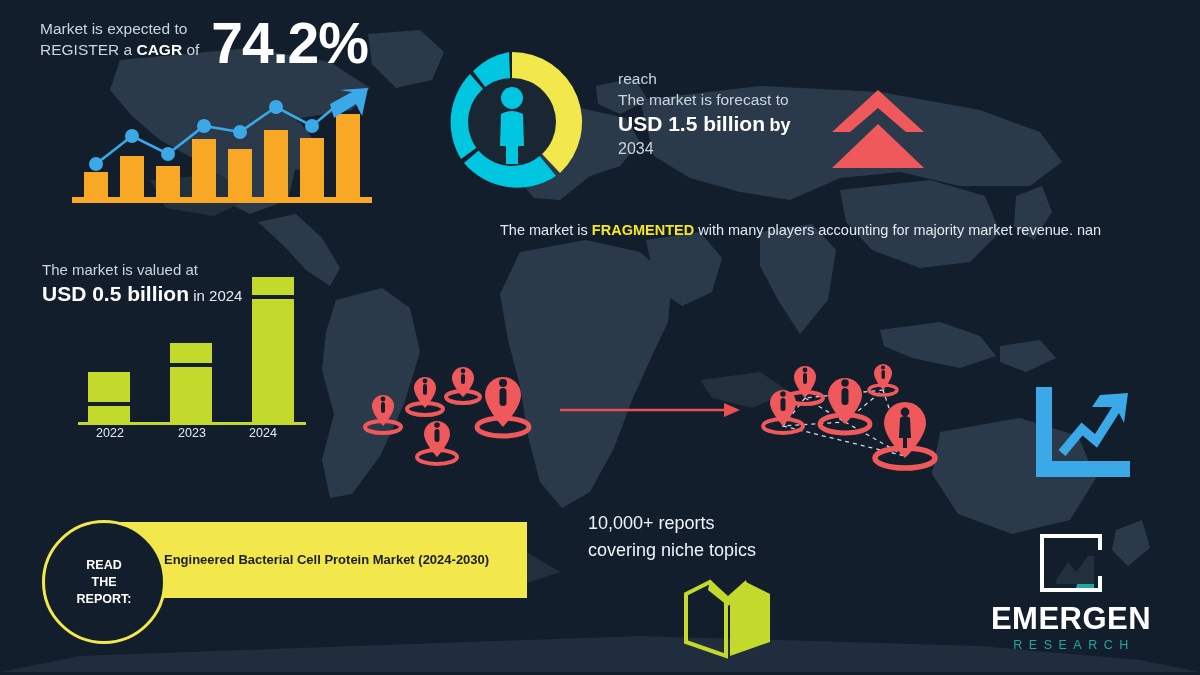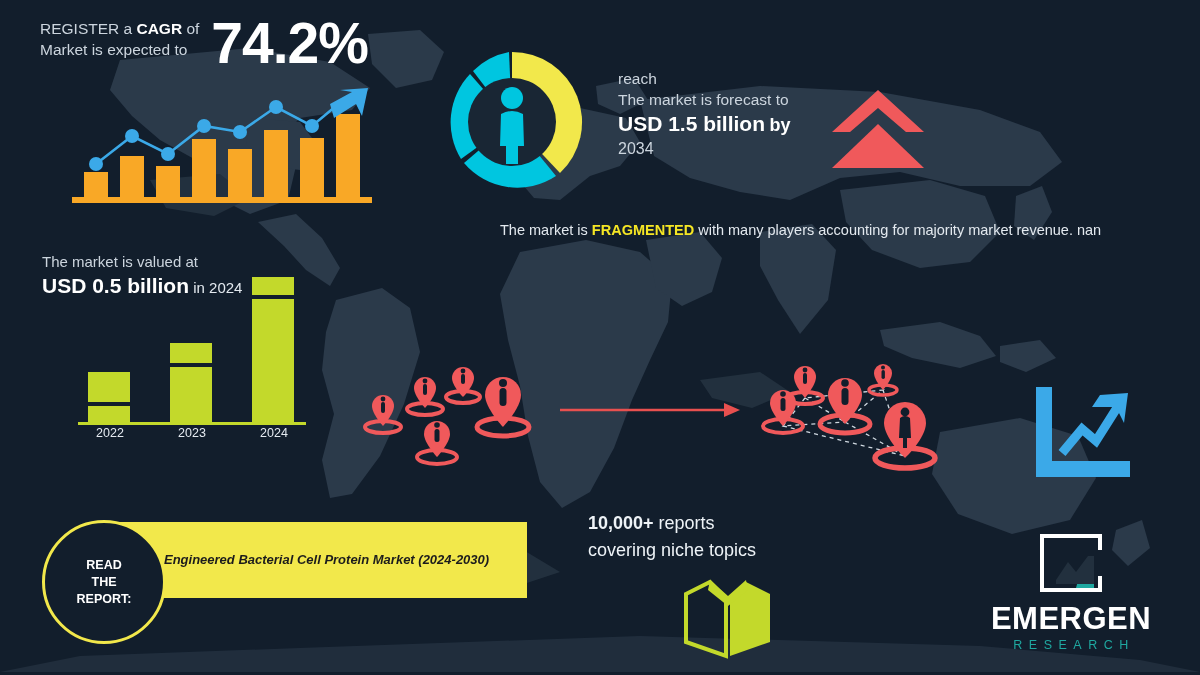--- a/index.html
+++ b/index.html
@@ -62,21 +62,21 @@
   #chevrons { position: absolute; left: 828px; top: 88px; z-index: 5; }
 
   
   #fragmented-text {
     position: absolute; left: 500px; top: 219px; z-index: 5;
     width: 640px; font-size: 14.5px; line-height: 23px; color: #e3e9ef;
   }
   #fragmented-kw { color: #f5e624; font-weight: 700; }
 
   
-  #valued-block { position: absolute; left: 42px; top: 252px; z-index: 5; }
+  #valued-block { position: absolute; left: 42px; top: 260px; z-index: 5; }
   #valued-line1 { font-size: 15px; line-height: 20px; color: #ccd5de; }
   #valued-value {
     font-size: 21px; font-weight: 700; color: #ffffff; line-height: 28px;
   }
   #valued-suffix { font-size: 15px; font-weight: 400; color: #e3e9ef; }
 
   
   #green-chart { position: absolute; left: 70px; top: 275px; z-index: 5; }
   .green-axis-label {
     position: absolute; font-size: 12.5px; color: #e4eaf0;
@@ -88,21 +88,21 @@
   #pins-right    { position: absolute; left: 755px; top: 360px; z-index: 5; }
   #center-arrow  { position: absolute; left: 560px; top: 400px; z-index: 5; }
 
   
   #growth-icon { position: absolute; left: 1030px; top: 385px; z-index: 5; }
 
   
   #report-banner {
     position: absolute; left: 102px; top: 522px; z-index: 5;
     width: 425px; height: 76px; background: #f2e84b;
-    display: flex; align-items: center; font-style: italic;
+    display: flex; align-items: center;
   }
   #report-title {
     font-size: 13px; font-weight: 700; color: #1c1c1c;
     line-height: 24px; padding-left: 62px; padding-right: 16px;
   }
   #report-circle {
     position: absolute; left: 42px; top: 520px; z-index: 6;
     width: 118px; height: 118px; border-radius: 50%;
     border: 3px solid #f2e84b; background: #121e2c;
     display: flex; align-items: center; justify-content: center;
@@ -110,21 +110,21 @@
   #report-circle-label {
     font-size: 12.5px; font-weight: 700; color: #ffffff;
     text-align: center; line-height: 17px; white-space: pre-line;
   }
 
   
   #reports-block { position: absolute; left: 588px; top: 510px; z-index: 5; }
   #reports-text {
     font-size: 18px; line-height: 27px; color: #eef3f7; font-weight: 400;
   }
-  #reports-count { font-weight: 700; }
+  #reports-count { font-weight: 400; }
   #book-icon { margin-top: 12px; margin-left: 92px; }
 
   
   #logo { position: absolute; left: 985px; top: 532px; z-index: 5; text-align: center; width: 172px; }
   #logo-word {
     font-size: 31px; font-weight: 700; color: #ffffff;
     letter-spacing: 0.5px; line-height: 34px; margin-top: 4px;
   }
   #logo-sub {
     font-size: 12.5px; color: #1fa8a0; letter-spacing: 6.5px;
@@ -185,24 +185,24 @@
     </g>
     <g fill="#22303e">
       <path d="M150 180 L220 174 L250 198 L214 216 L166 208 Z"></path>
       <path d="M700 380 L760 372 L790 392 L752 408 L712 398 Z"></path>
       <path d="M420 560 L520 548 L560 572 L500 592 L436 582 Z"></path>
     </g>
   </svg>
 
   <div id="cagr-block">
     <div id="cagr-caption">
+      <div>Market is expected to</div>
       <div>
         <span>REGISTER a </span><span class="t-bold t-white">CAGR</span><span> of</span>
       </div>
-      <div>Market is expected to</div>
     </div>
     <div id="cagr-value">74.2%</div>
   </div>
 
   <svg id="orange-chart" width="320" height="125" viewBox="0 0 320 125">
     <g fill="#f9a826">
       <rect x="22" y="88" width="24" height="26"></rect>
       <rect x="58" y="72" width="24" height="42"></rect>
       <rect x="94" y="82" width="24" height="32"></rect>
       <rect x="130" y="55" width="24" height="59"></rect>
@@ -279,21 +279,21 @@
       <rect x="100" y="88" width="42" height="4" fill="#121e2c"></rect>
     </g>
     <g>
       <rect x="182" y="2" width="42" height="145" fill="#c3d92b"></rect>
       <rect x="182" y="20" width="42" height="4" fill="#121e2c"></rect>
     </g>
     <rect x="8" y="147" width="228" height="3" fill="#c3d92b"></rect>
   </svg>
   <div class="green-axis-label" style="left:81px; top:426px; z-index:5;">2022</div>
   <div class="green-axis-label" style="left:163px; top:426px; z-index:5;">2023</div>
-  <div class="green-axis-label" style="left:245px; top:426px; z-index:5;">2024</div>
+  <div class="green-axis-label" style="left:234px; top:426px; z-index:5;">2024</div>
 
   <svg id="pins-left" width="200" height="110" viewBox="0 0 200 110">
     <g fill="#f0595b">
 
       <ellipse cx="28" cy="62" rx="18" ry="6" fill="none" stroke="#f0595b" stroke-width="4"></ellipse>
       <path d="M28 30 a11 11 0 0 1 11 11 c0 8 -11 20 -11 20 c0 0 -11 -12 -11 -20 a11 11 0 0 1 11 -11 Z"></path>
       <rect x="26" y="37" width="4" height="11" rx="2" fill="#121e2c"></rect>
       <circle cx="28" cy="34" r="2.4" fill="#121e2c"></circle>
 
       <ellipse cx="70" cy="44" rx="18" ry="6" fill="none" stroke="#f0595b" stroke-width="4"></ellipse>

